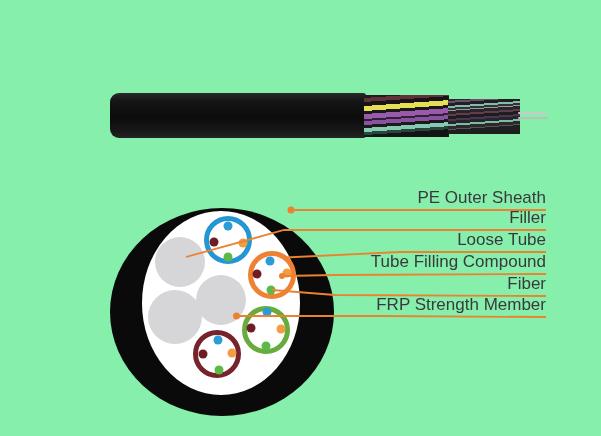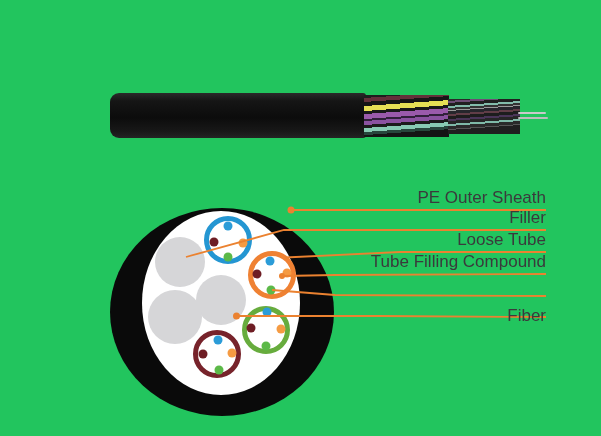--- a/index.html
+++ b/index.html
@@ -1,19 +1,19 @@
 <!DOCTYPE html>
 <html><head>
 <meta charset="utf-8">
 <style>
   html,body{margin:0;padding:0;background:#ffffff;}
   #stage{
     position:relative;
     width:601px;height:436px;
-    background:#22c55e;
+    background:#86efac;
     font-family:"Liberation Sans", sans-serif;
     overflow:hidden;
   }
   
   .jacket{
     position:absolute;left:110px;top:93px;width:256px;height:45px;
     border-radius:9px 3px 3px 9px;
     background:linear-gradient(to bottom,#2a2a2a 0%,#151515 18%,#0c0c0c 55%,#181818 85%,#242424 100%);
   }
   .tubes-exposed{
@@ -42,21 +42,21 @@
     text-align:right;
     font-size:17px;line-height:20px;
     color:#3a3a3c;
     letter-spacing:0px;
     white-space:nowrap;
   }
   .label.l1{top:188px;}
   .label.l2{top:208px;text-align:right;}
   .label.l3{top:230px;}
   .label.l4{top:252px;}
-  .label.l5{top:274px;margin-top:32px;}
+  .label.l5{top:274px;}
   .label.l6{top:295px;}
 </style>
 </head>
 <body>
 
 <div id="stage">
 
   <div>
     <div class="jacket"></div>
     <div class="tubes-exposed"></div>
@@ -110,14 +110,15 @@
     <circle cx="291" cy="210" r="3.5" fill="#eb8230"></circle>
     <circle cx="282" cy="276" r="3" fill="#eb8230"></circle>
     <circle cx="236.5" cy="316" r="3.5" fill="#eb8230"></circle>
   </svg>
 
   <div class="label l1">PE Outer Sheath</div>
   <div class="label l2">Filler</div>
   <div class="label l4">Tube Filling Compound</div>
   <div class="label l3">Loose Tube</div>
   <div class="label l5">Fiber</div>
+  <div class="label l6">FRP Strength Member</div>
 
 </div>
 
 </body></html>

